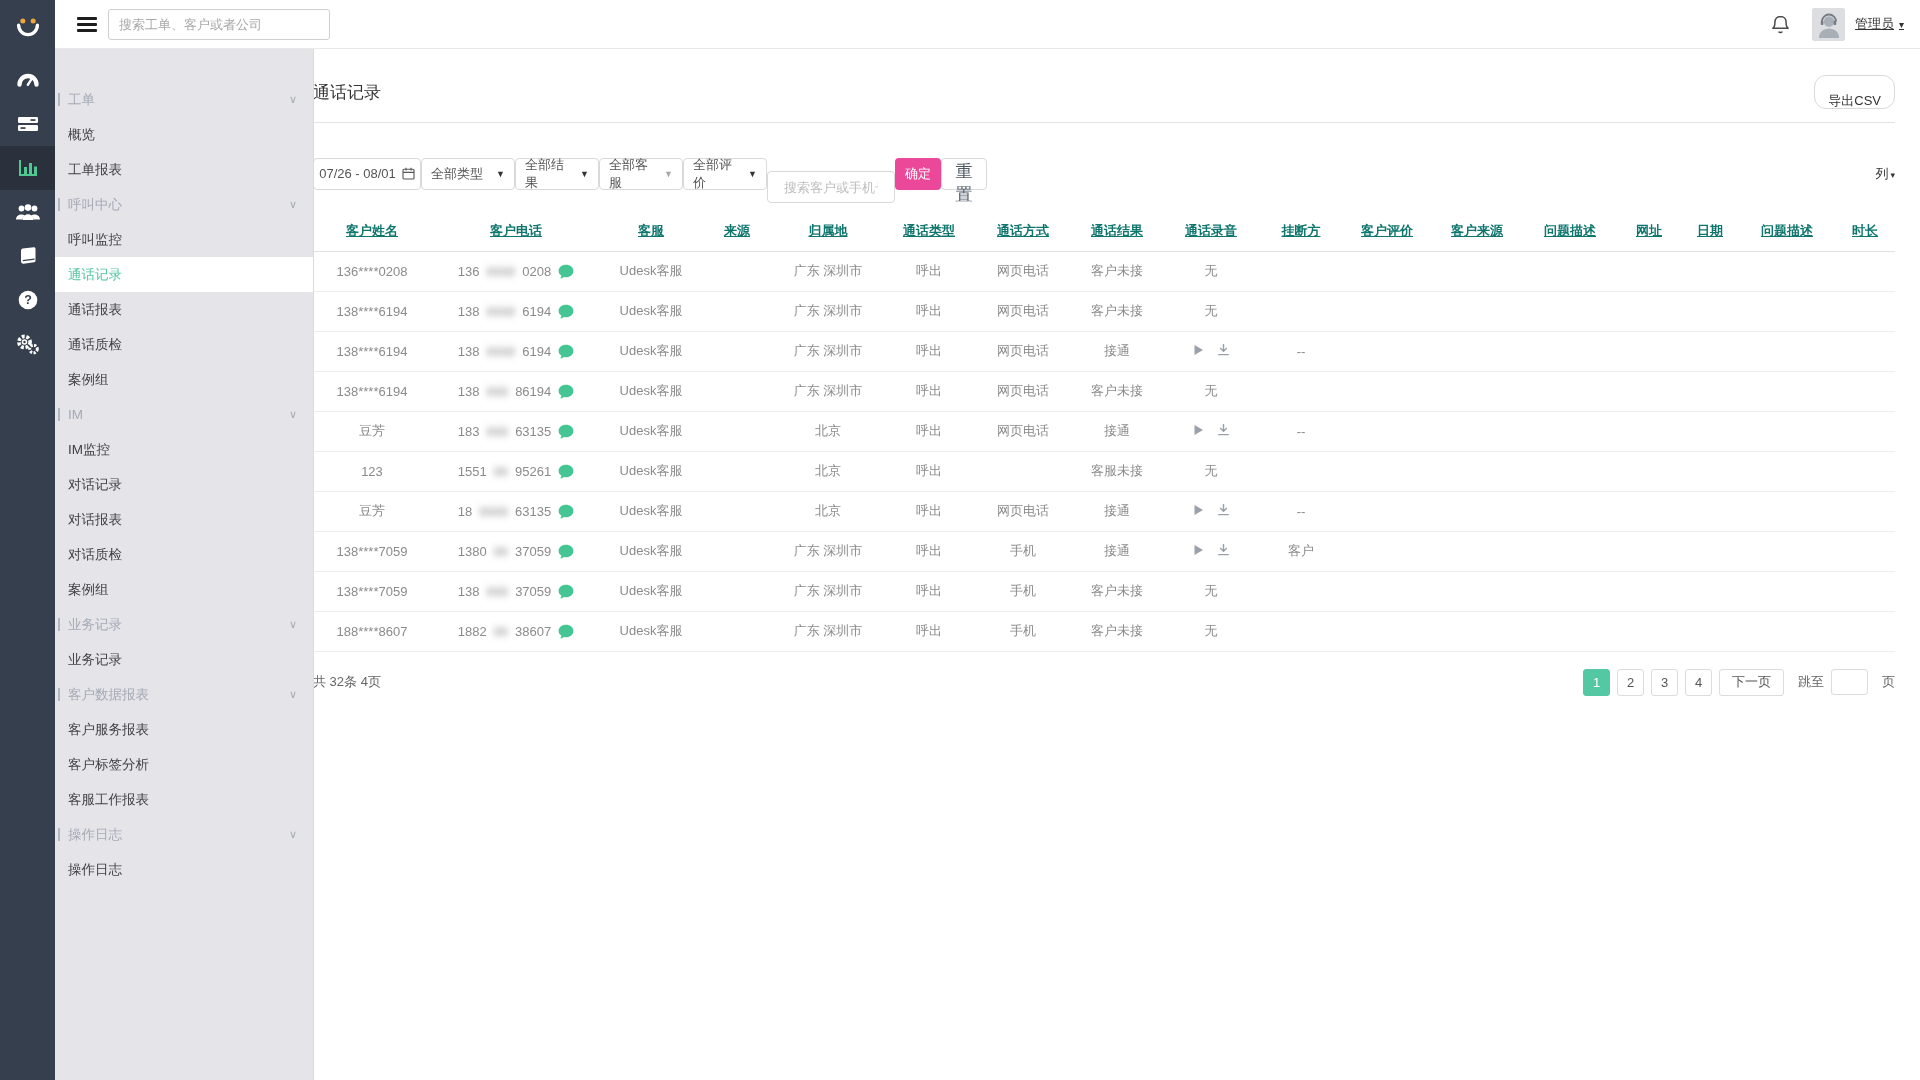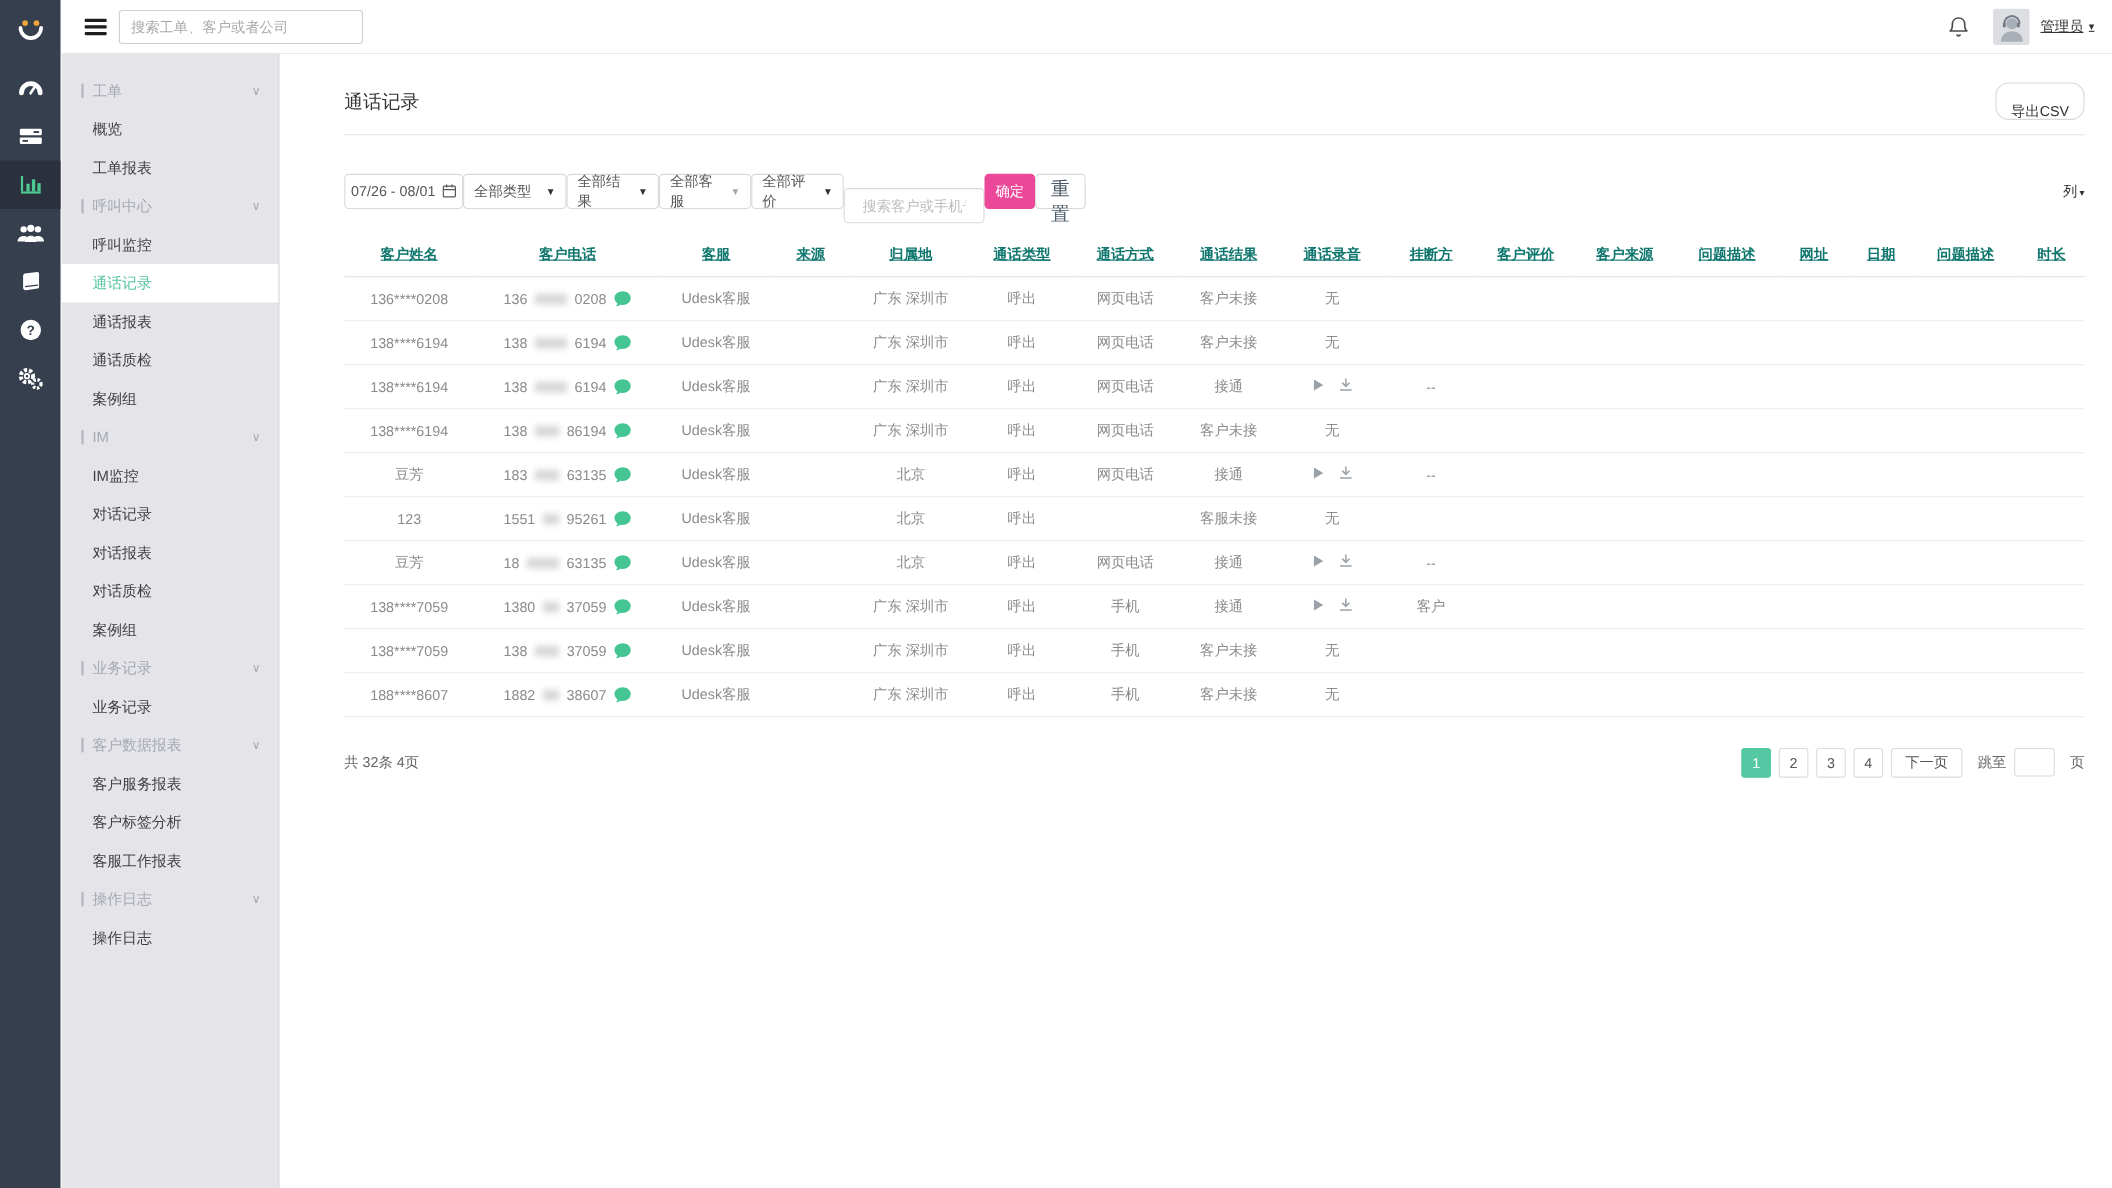--- a/index.html
+++ b/index.html
@@ -20,22 +20,22 @@
   .burger span { display:block; height:3px; background:#1e1e1e; margin:3px 0; border-radius:1px; }
   .top-search { margin-left:11px; width:222px; height:31px; border:1px solid #cfcfcf; border-radius:3px;
                 padding:0 10px; font-size:13px; color:#333; outline:none; font-family:inherit; }
   .top-search::placeholder { color:#a9a9a9; }
   .top-right { margin-left:auto; display:flex; align-items:center; margin-right:16px;text-decoration:underline; }
   .bell { cursor:pointer; display:flex; margin-right:22px; }
   .avatar { width:33px; height:33px; border-radius:3px; background:#dcdee1; overflow:hidden; cursor:pointer; margin-right:10px; }
   .user-name { font-size:13px; color:#333; cursor:pointer; }
   .user-caret { font-size:10px; color:#333; margin-left:5px; cursor:pointer; }
   
-  .sidebar { position:absolute; left:56px; top:49px; width:198px; bottom:0; background:#e4e4e9;
-             border-right:1px solid #d9d9de; padding-top:16px; z-index:4; }
+  .sidebar { position:absolute; left:40px; top:49px; width:274px; bottom:0; background:#e4e4e9;
+             border-right:1px solid #d9d9de; padding-top:33px; z-index:4; }
   .side-sec { height:35px; display:flex; align-items:center; padding:0 16px 0 18px;
               color:#a5aab4; font-size:13.5px; cursor:pointer; }
   .side-sec .secbar { width:2px; height:13px; background:#b3b7c0; margin-right:8px; }
   .side-sec .chev { margin-left:auto; font-size:11px; color:#a5aab4; }
   .side-item { height:35px; display:flex; align-items:center; padding-left:28px;
                color:#3f3f45; font-size:13.5px; cursor:pointer; }
   .side-item.active { background:#fff; color:#55c49e; }
   
   .main { position:absolute; left:282px; top:49px; right:0; bottom:0; background:#fff;
           padding:0 25px 0 31px; }
@@ -66,21 +66,21 @@
   .records th { font-size:13px; color:#0f766e; font-weight:bold; height:39px; text-align:center;
                 border-bottom:1px solid #e2e2e2; padding:0 2px; white-space:nowrap; overflow:hidden;text-decoration:underline; }
   .records td { font-size:13px; color:#8b8b8b; height:40px; text-align:center;
                 border-bottom:1px solid #ededed; padding:0 2px; white-space:nowrap; overflow:hidden; }
   .phone-cell { display:flex; align-items:center; justify-content:center; gap:7px; }
   .blurred { filter:blur(3px); opacity:.9; }
   .chat-ic { display:inline-flex; cursor:pointer; }
   .rec-icons { display:inline-flex; align-items:center; gap:13px; }
   .rec-icons span { display:inline-flex; cursor:pointer; }
   
-  .pager-row { display:flex; align-items:center; margin-top:28px;gap:12px; }
+  .pager-row { display:flex; align-items:center; margin-top:17px;gap:12px; }
   .pager-summary { font-size:13px; color:#666; }
   .pager-right { margin-left:auto; display:flex; align-items:center; gap:7px; }
   .pages { display:flex; gap:7px; }
   .pg-btn { min-width:27px; height:27px; border:1px solid #dcdcdc; border-radius:3px; background:#fff;
             font-size:13px; color:#555; cursor:pointer; padding:0 7px; font-family:inherit; }
   .pg-btn.active { background:#54c8a2; border-color:#54c8a2; color:#fff; }
   .pg-next { padding:0 12px; }
   .jump-label { font-size:13px; color:#666; margin-left:7px; }
   .jump-input { width:37px; height:26px; border:1px solid #dcdcdc; border-radius:3px; outline:none;
                 font-family:inherit; font-size:13px; text-align:center; color:#555; }

